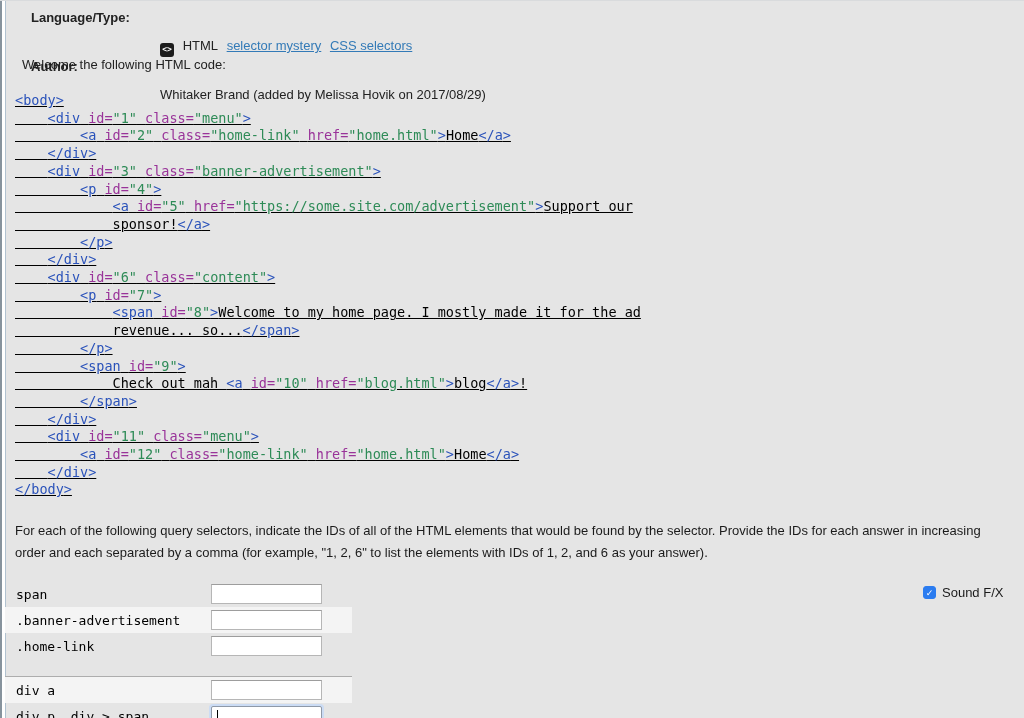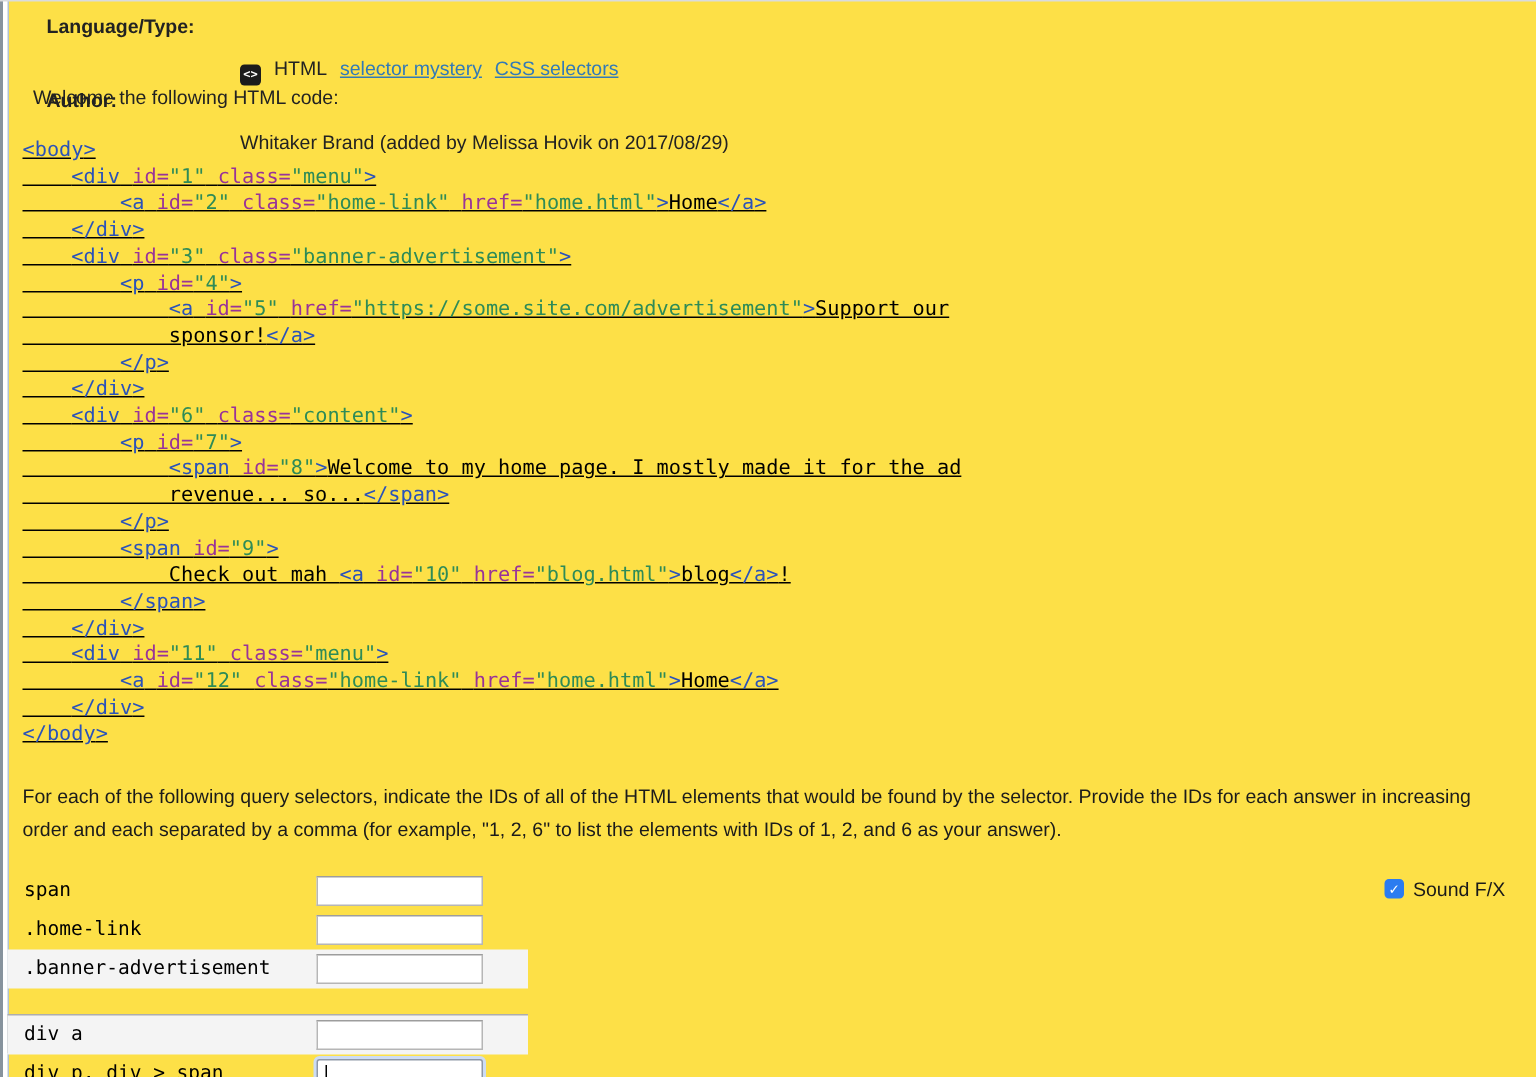--- a/index.html
+++ b/index.html
@@ -1,19 +1,19 @@
 <!DOCTYPE html>
 <html style="--tag: #2a52ba; --atn: #993399; --atv: #2e8b57; --link: #337ab7; --checkbox: #2b7cf0; --stripe: #f4f4f4;"><head>
 <meta charset="utf-8">
 <style>
   html, body { margin: 0; padding: 0; background: #fff; }
   .page {
     position: relative;
     width: 1024px; height: 718px;
-    background: #fde047;
+    background: #e5e5e5;
     overflow: hidden;
     font-family: "Liberation Sans", sans-serif;
     font-size: 13px;
     color: #1b1b1b;
   }
   
   .left-edge {
     position: absolute; left: 0; top: 0; bottom: 0; width: 3px;
     background: #fff;
     border-left: 2px solid #87939d;
@@ -125,26 +125,26 @@
 
   <pre class="code"><div class="code-line"><span class="tag">&lt;body</span><span class="tag">&gt;</span></div><div class="code-line"><span>    </span><span class="tag">&lt;div</span><span> </span><span class="atn">id=</span><span class="atv">"1"</span><span> </span><span class="atn">class=</span><span class="atv">"menu"</span><span class="tag">&gt;</span></div><div class="code-line"><span>        </span><span class="tag">&lt;a</span><span> </span><span class="atn">id=</span><span class="atv">"2"</span><span> </span><span class="atn">class=</span><span class="atv">"home-link"</span><span> </span><span class="atn">href=</span><span class="atv">"home.html"</span><span class="tag">&gt;</span><span>Home</span><span class="tag">&lt;/a</span><span class="tag">&gt;</span></div><div class="code-line"><span>    </span><span class="tag">&lt;/div</span><span class="tag">&gt;</span></div><div class="code-line"><span>    </span><span class="tag">&lt;div</span><span> </span><span class="atn">id=</span><span class="atv">"3"</span><span> </span><span class="atn">class=</span><span class="atv">"banner-advertisement"</span><span class="tag">&gt;</span></div><div class="code-line"><span>        </span><span class="tag">&lt;p</span><span> </span><span class="atn">id=</span><span class="atv">"4"</span><span class="tag">&gt;</span></div><div class="code-line"><span>            </span><span class="tag">&lt;a</span><span> </span><span class="atn">id=</span><span class="atv">"5"</span><span> </span><span class="atn">href=</span><span class="atv">"https://some.site.com/advertisement"</span><span class="tag">&gt;</span><span>Support our</span></div><div class="code-line"><span>            sponsor!</span><span class="tag">&lt;/a</span><span class="tag">&gt;</span></div><div class="code-line"><span>        </span><span class="tag">&lt;/p</span><span class="tag">&gt;</span></div><div class="code-line"><span>    </span><span class="tag">&lt;/div</span><span class="tag">&gt;</span></div><div class="code-line"><span>    </span><span class="tag">&lt;div</span><span> </span><span class="atn">id=</span><span class="atv">"6"</span><span> </span><span class="atn">class=</span><span class="atv">"content"</span><span class="tag">&gt;</span></div><div class="code-line"><span>        </span><span class="tag">&lt;p</span><span> </span><span class="atn">id=</span><span class="atv">"7"</span><span class="tag">&gt;</span></div><div class="code-line"><span>            </span><span class="tag">&lt;span</span><span> </span><span class="atn">id=</span><span class="atv">"8"</span><span class="tag">&gt;</span><span>Welcome to my home page. I mostly made it for the ad</span></div><div class="code-line"><span>            revenue... so...</span><span class="tag">&lt;/span</span><span class="tag">&gt;</span></div><div class="code-line"><span>        </span><span class="tag">&lt;/p</span><span class="tag">&gt;</span></div><div class="code-line"><span>        </span><span class="tag">&lt;span</span><span> </span><span class="atn">id=</span><span class="atv">"9"</span><span class="tag">&gt;</span></div><div class="code-line"><span>            Check out mah </span><span class="tag">&lt;a</span><span> </span><span class="atn">id=</span><span class="atv">"10"</span><span> </span><span class="atn">href=</span><span class="atv">"blog.html"</span><span class="tag">&gt;</span><span>blog</span><span class="tag">&lt;/a</span><span class="tag">&gt;</span><span>!</span></div><div class="code-line"><span>        </span><span class="tag">&lt;/span</span><span class="tag">&gt;</span></div><div class="code-line"><span>    </span><span class="tag">&lt;/div</span><span class="tag">&gt;</span></div><div class="code-line"><span>    </span><span class="tag">&lt;div</span><span> </span><span class="atn">id=</span><span class="atv">"11"</span><span> </span><span class="atn">class=</span><span class="atv">"menu"</span><span class="tag">&gt;</span></div><div class="code-line"><span>        </span><span class="tag">&lt;a</span><span> </span><span class="atn">id=</span><span class="atv">"12"</span><span> </span><span class="atn">class=</span><span class="atv">"home-link"</span><span> </span><span class="atn">href=</span><span class="atv">"home.html"</span><span class="tag">&gt;</span><span>Home</span><span class="tag">&lt;/a</span><span class="tag">&gt;</span></div><div class="code-line"><span>    </span><span class="tag">&lt;/div</span><span class="tag">&gt;</span></div><div class="code-line"><span class="tag">&lt;/body</span><span class="tag">&gt;</span></div></pre>
 
   <div class="question">For each of the following query selectors, indicate the IDs of all of the HTML elements that would be found by the selector. Provide the IDs for each answer in increasing order and each separated by a comma (for example, "1, 2, 6" to list the elements with IDs of 1, 2, and 6 as your answer).</div>
 
   <div class="qtable">
       <div class="qrow">
         <span class="sel">span</span>
         <span class="inwrap"><input type="text" style=""></span>
       </div>
+      <div class="qrow striped">
+        <span class="sel">.banner-advertisement</span>
+        <span class="inwrap"><input type="text" style=""></span>
+      </div>
       <div class="qrow">
         <span class="sel">.home-link</span>
-        <span class="inwrap"><input type="text" style=""></span>
-      </div>
-      <div class="qrow striped">
-        <span class="sel">.banner-advertisement</span>
         <span class="inwrap"><input type="text" style=""></span>
       </div>
       <div class="qrow striped divider">
         <span class="sel">div a</span>
         <span class="inwrap"><input type="text" style=""></span>
       </div>
       <div class="qrow">
         <span class="sel">div p, div &gt; span</span>
         <span class="inwrap focused"><input type="text" style=""><span class="caret"></span></span>
       </div>

